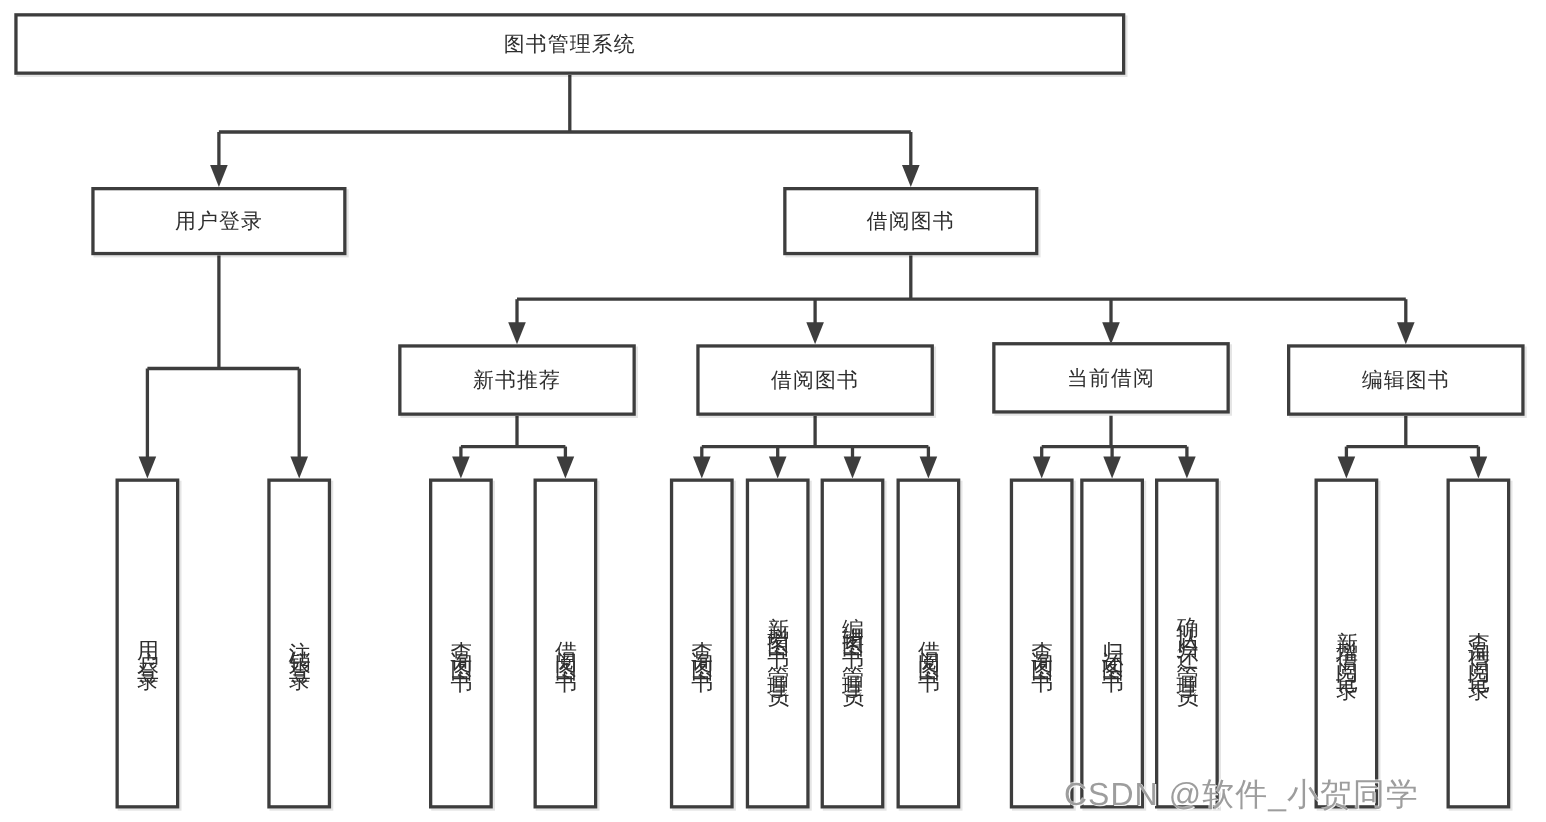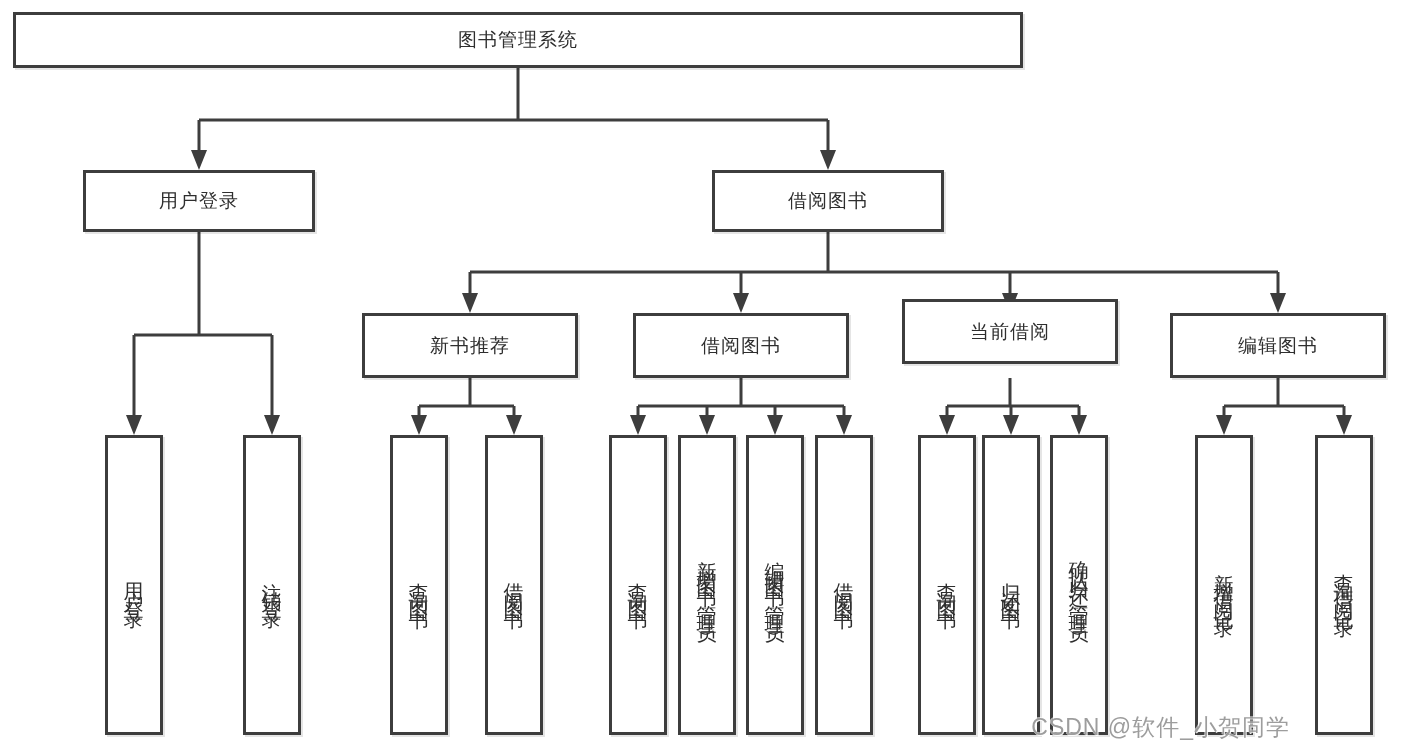--- a/index.html
+++ b/index.html
@@ -28,21 +28,21 @@
     writing-mode:vertical-rl;
     text-orientation:mixed;
     font-size:20px;
     letter-spacing:9px;
     line-height:1.1;
     white-space:nowrap;
   }
   .watermark{
     position:absolute;
     right:6px;bottom:4px;
-    font-size:23px;
+    font-size:29px;
     color:#9d9d9d;
     letter-spacing:1px;
     text-shadow:1px 1px 0 rgba(255,255,255,0.9), -1px -1px 0 rgba(255,255,255,0.6);
     z-index:5;
     white-space:nowrap;
   }
   .wire{stroke:#3d3d3d;stroke-width:3;fill:none;}
   .arrow{fill:#3d3d3d;stroke:none;}
 </style>
 </head>
@@ -105,21 +105,21 @@
       <polygon class="arrow" points="1336,415 1352,415 1344,435"></polygon>
   </svg>
 
   <div class="node h lvl1">图书管理系统</div>
 
   <div class="node h" style="left:83px;top:170px;width:232px;height:62px">用户登录</div>
   <div class="node h" style="left:712px;top:170px;width:232px;height:62px">借阅图书</div>
 
   <div class="node h" style="left:362px;top:313px;width:216px;height:65px">新书推荐</div>
   <div class="node h" style="left:633px;top:313px;width:216px;height:65px">借阅图书</div>
-  <div class="node h" style="left:902px;top:299px;width:216px;height:65px">当前借阅</div>
+  <div class="node h" style="left:902px;top:311px;width:216px;height:65px">当前借阅</div>
   <div class="node h" style="left:1170px;top:313px;width:216px;height:65px">编辑图书</div>
 
   <div class="node v" style="left:105px;top:435px;width:58px;height:300px">
     <span class="vtext">用户登录</span>
   </div>
   <div class="node v" style="left:243px;top:435px;width:58px;height:300px">
     <span class="vtext">注销登录</span>
   </div>
 
   <div class="node v" style="left:390px;top:435px;width:58px;height:300px">

